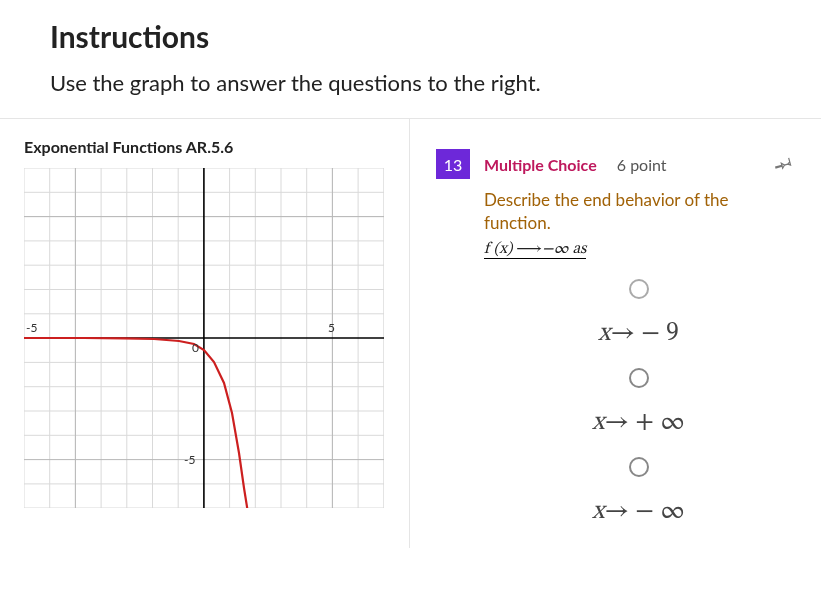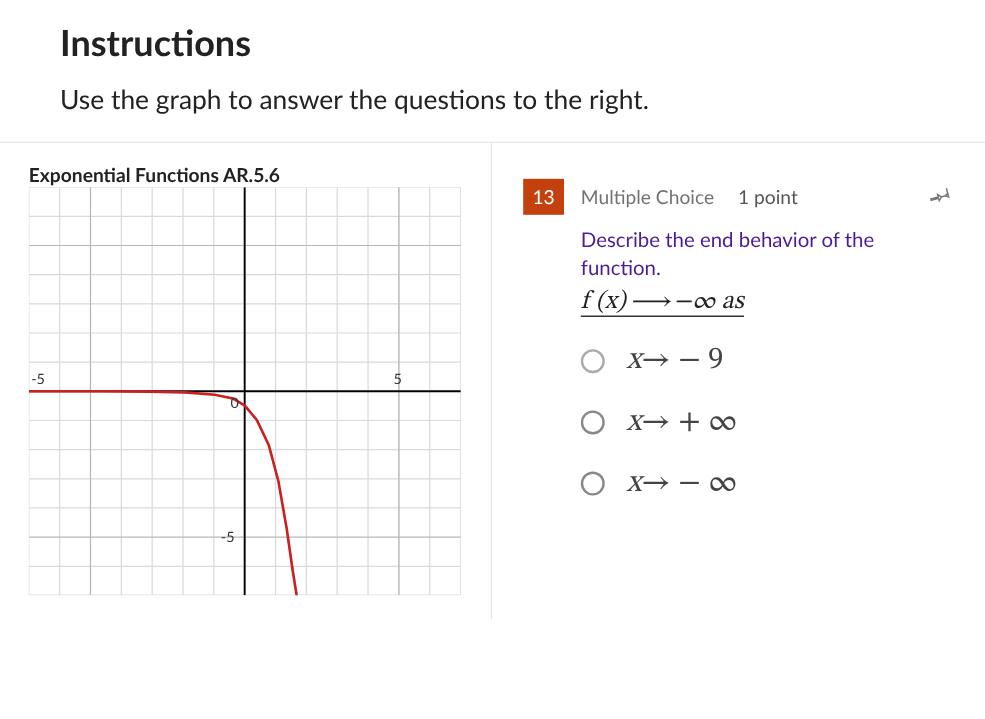--- a/index.html
+++ b/index.html
@@ -29,88 +29,89 @@
     border-top: 1px solid #e5e5e5;
   }
   .left-panel {
     width: 410px;
     padding: 18px 20px 20px 24px;
     border-right: 1px solid #e5e5e5;
   }
   .graph-title {
     font-size: 16px;
     font-weight: 700;
-    margin-bottom: 0;
+    margin-bottom: 12px;
   }
   .graph-box {
     width: 360px;
     height: 340px;
     position: relative;
     background: #fff;
   }
   .right-panel {
     flex: 1;
     padding: 30px 28px 20px 26px;
     position: relative;
   }
   .q-header {
     display: flex;
     align-items: center;
     gap: 14px;
     margin-bottom: 10px;
   }
   .q-number {
-    background: #c2410c;
+    background: #6d28d9;
     color: #fff;
     font-size: 16px;
     font-weight: 400;
     width: 34px;
     height: 30px;
     display: flex;
     align-items: center;
     justify-content: center;
   }
   .q-type {
     font-size: 16px;
-    color: #737373;
-    font-weight: 400;
+    color: #be185d;
+    font-weight: 700;
   }
   .q-points {
     font-size: 16px;
     color: #555;
     font-weight: 400;
     margin-left: 6px;
   }
   .pin-icon {
     margin-left: auto;
     color: #666;
   }
   .question-body {
     padding-left: 48px;
   }
   .q-prompt {
     font-size: 17px;
-    color: #4c1d95;
+    color: #a16207;
     margin-bottom: 4px;
     line-height: 1.35;
   }
   .q-math {
     font-family: "STIX Two Math", "Cambria Math", Georgia, serif;
-    font-size: 21px;
+    font-size: 16px;
     margin-bottom: 20px;
   }
   .options {
     display: flex;
     flex-direction: column;
     gap: 18px;
   }
   .option {
     display: flex;
     align-items: center;
     gap: 18px;
+    flex-direction: column;
   }
   .radio {
     width: 20px;
     height: 20px;
     border: 2px solid #888;
     border-radius: 50%;
     flex-shrink: 0;
     position: relative;
     background: #fff;
   }
@@ -222,21 +223,21 @@
       <span class="axis-label" style="left:168px; top:172px;">0</span>
       <span class="axis-label" style="left:304px; top:152px;">5</span>
       <span class="axis-label" style="left:160px; top:284px;">-5</span>
     </div>
   </div>
 
   <div class="right-panel">
     <div class="q-header">
       <div class="q-number">13</div>
       <div class="q-type">Multiple Choice</div>
-      <div class="q-points">1 point</div>
+      <div class="q-points">6 point</div>
       <span class="pin-icon">
         <svg width="18" height="18" viewBox="0 0 24 24" fill="none" stroke="#777" stroke-width="1.6">
           <path d="M14 3 l7 7 -4 1 -3 3 0 5 -2 -2 -6 6 -1 -1 6 -6 -2 -2 5 0 3 -3 1 -4 -4 -4z" transform="rotate(30 12 12)"></path>
         </svg>
       </span>
     </div>
 
     <div class="question-body">
       <div class="q-prompt">Describe the end behavior of the function.</div>
       <div class="q-math">

